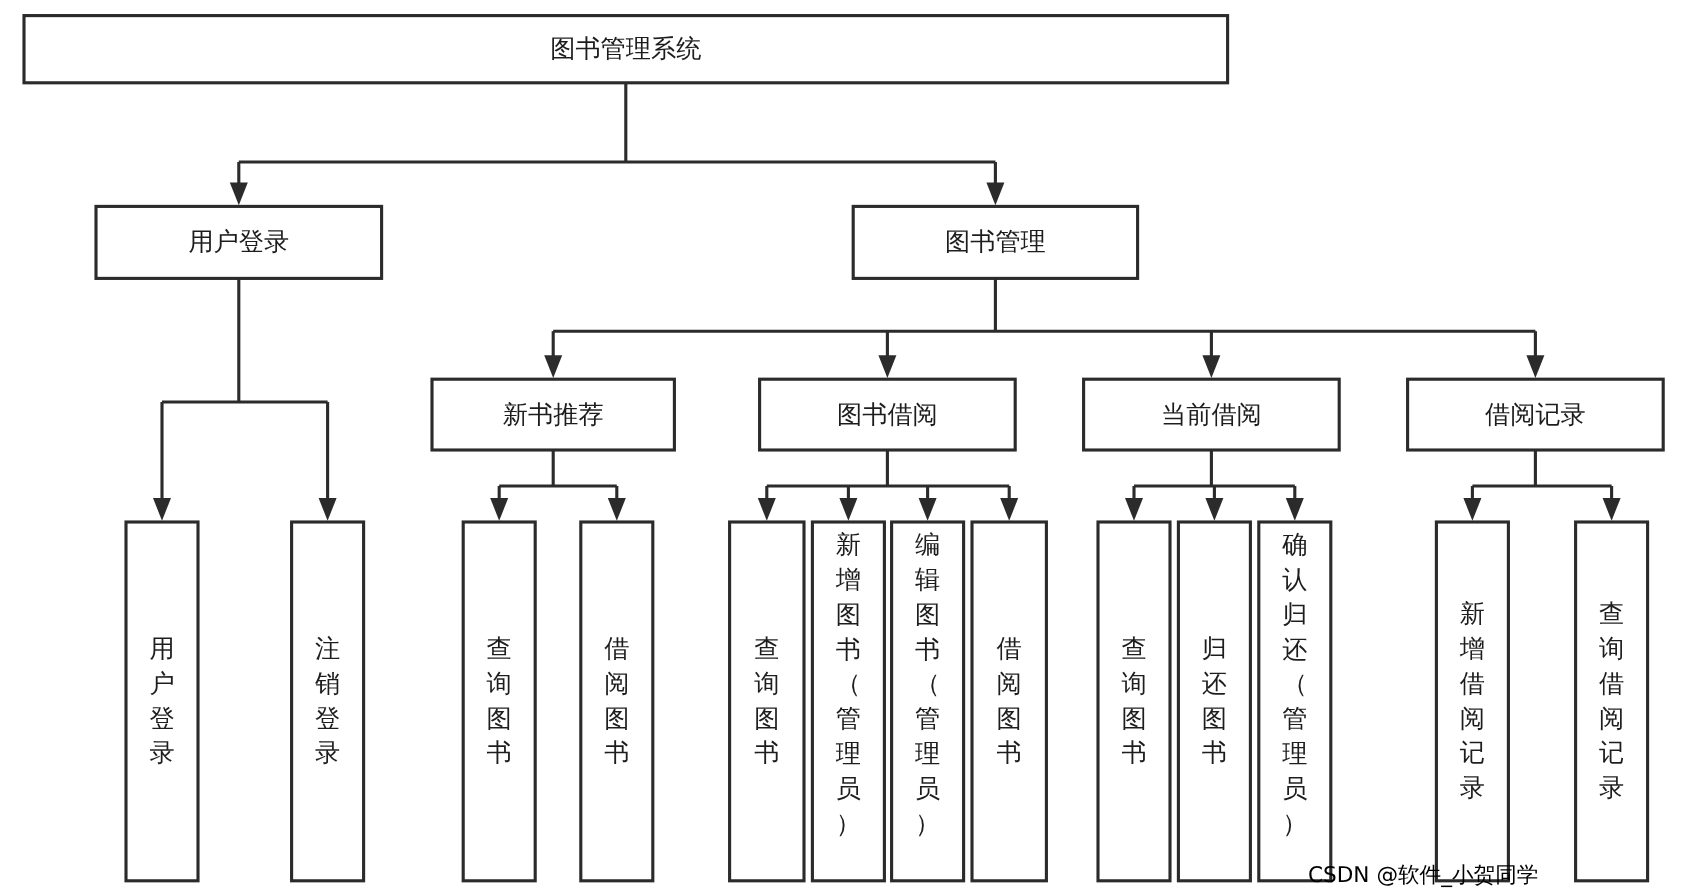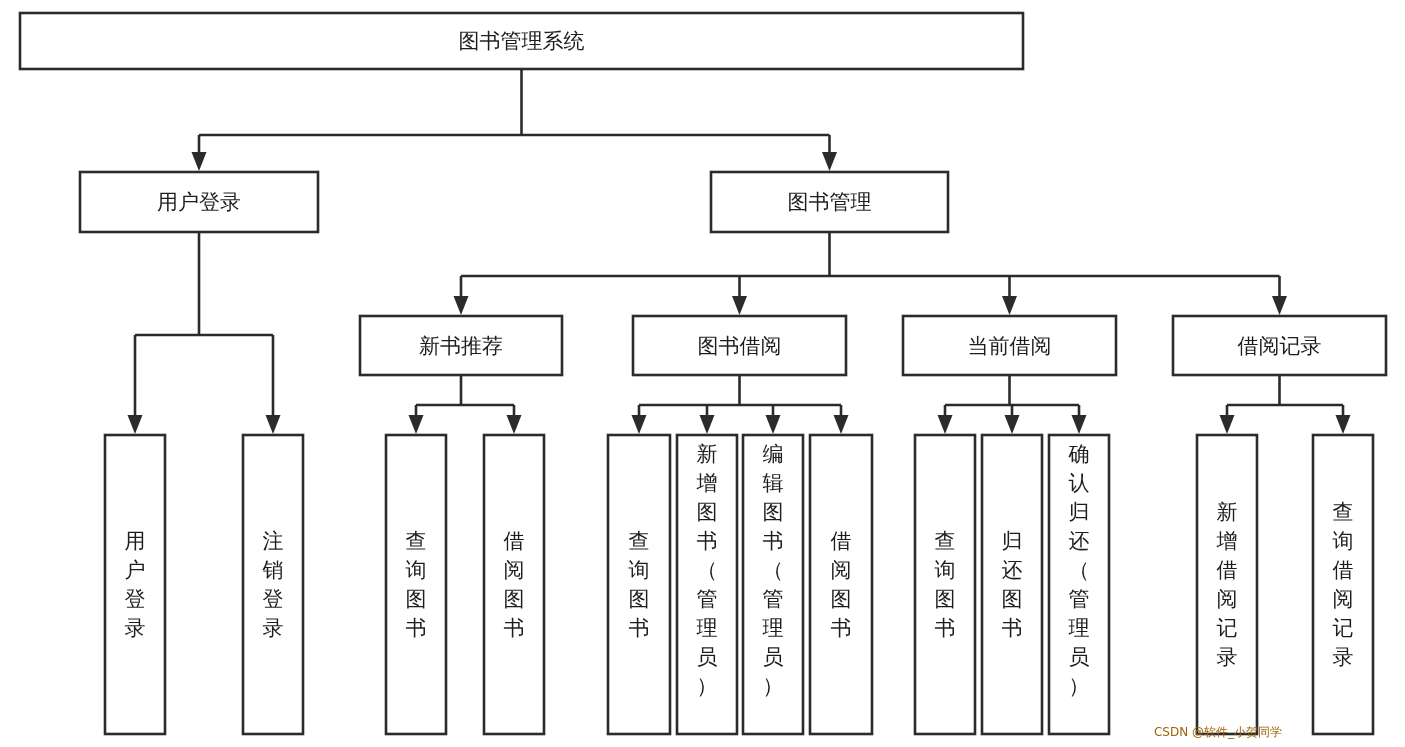--- a/index.html
+++ b/index.html
@@ -54,22 +54,22 @@
     fill: #1d1d1d;
     font-family: "DejaVu Sans", "Liberation Sans", sans-serif;
     font-size: 21px;
     text-anchor: middle;
   }
   .watermark-text {
     position: absolute;
     right: 14px;
     bottom: 6px;
     font-family: "DejaVu Sans", "Liberation Sans", sans-serif;
-    font-size: 12px;
-    color: #a16207;
+    font-size: 18px;
+    color: #000000;
     white-space: nowrap;
     user-select: none;
   }
 </style>
 </head>
 <body>
 
 <div id="diagram-root">
   <svg class="flow-canvas" id="flow-canvas" viewBox="0 0 1405 747" xmlns="http://www.w3.org/2000/svg">
       <g>

